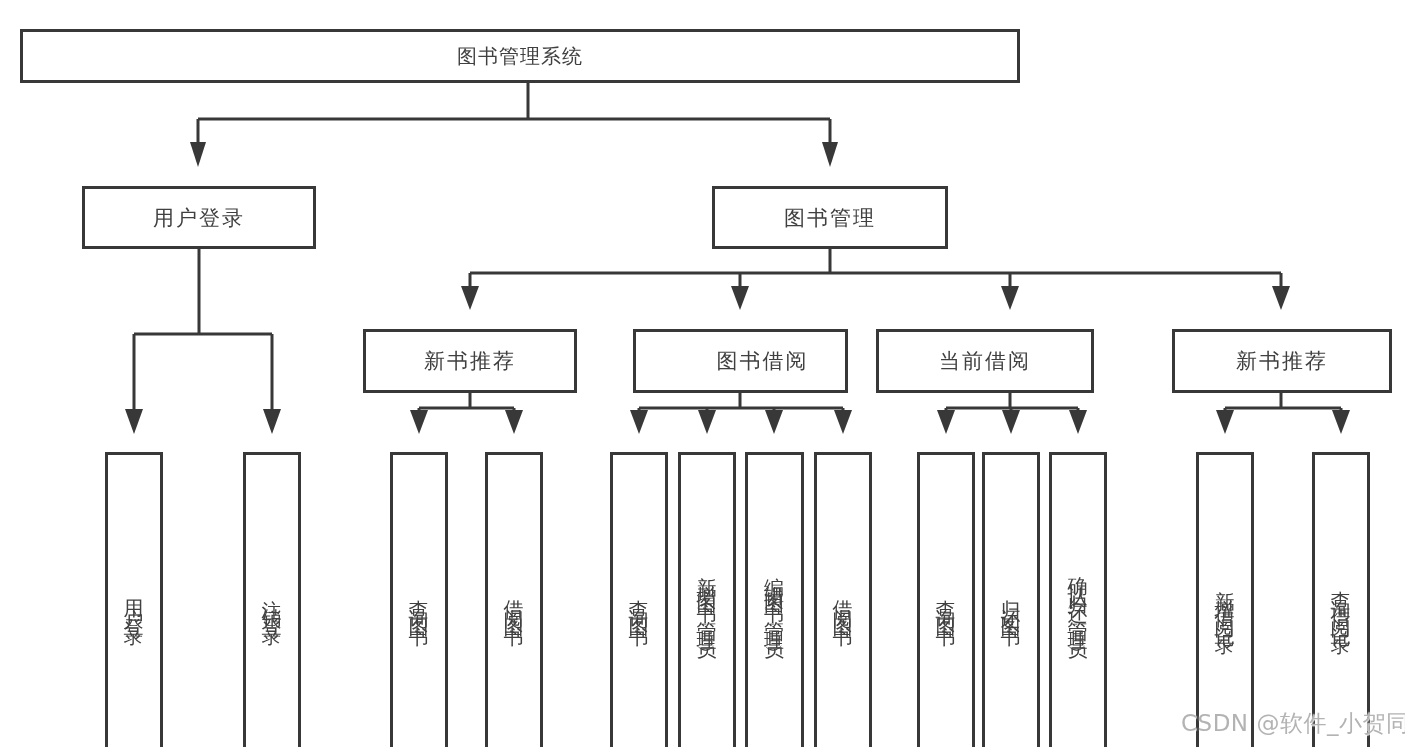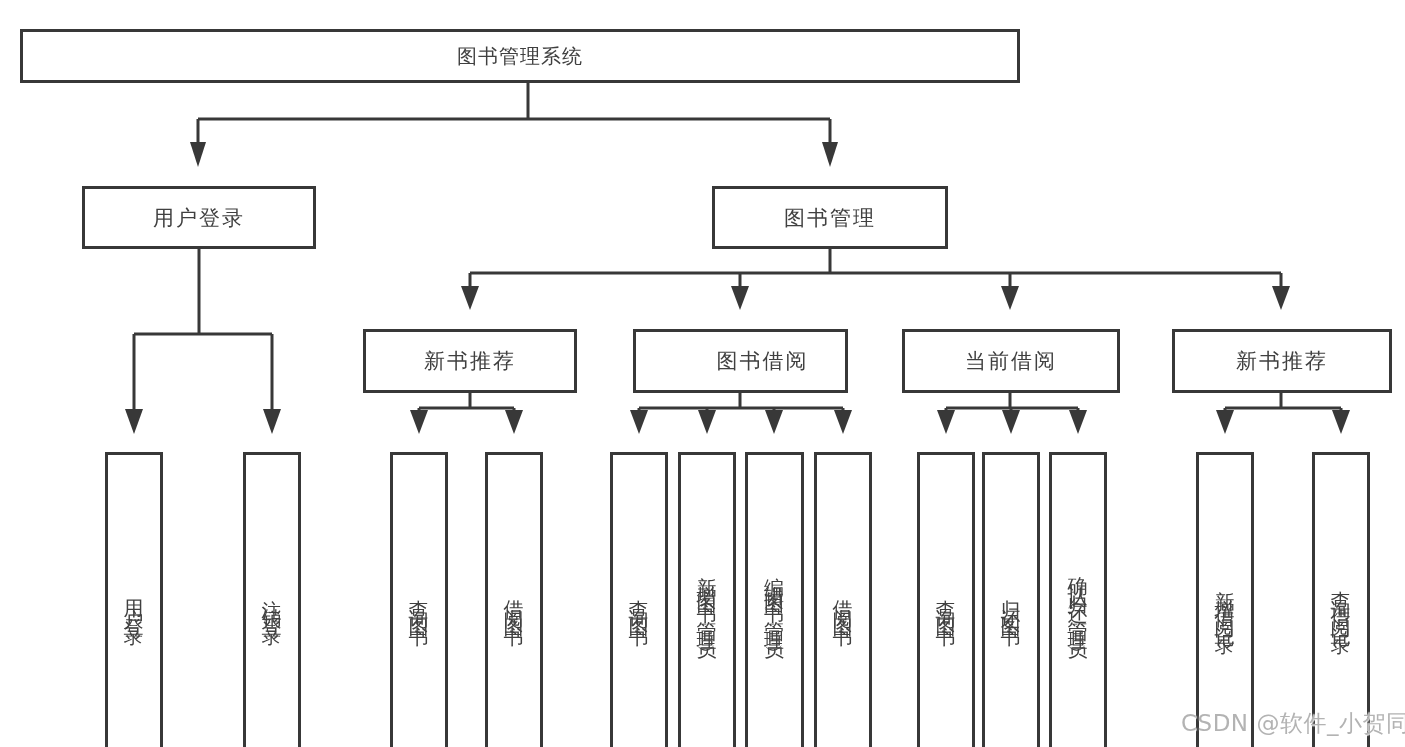--- a/index.html
+++ b/index.html
@@ -124,21 +124,21 @@
   <div class="box" style="left:712px; top:170px; width:236px; height:63px;">
     <span class="label">图书管理</span>
   </div>
 
   <div class="box" style="left:363px; top:313px; width:214px; height:64px;">
     <span class="label">新书推荐</span>
   </div>
   <div class="box" style="left:633px; top:313px; width:215px; height:64px;padding-left:44px;">
     <span class="label">图书借阅</span>
   </div>
-  <div class="box" style="left:902px; top:313px; width:218px; height:64px;">
+  <div class="box" style="left:876px; top:313px; width:218px; height:64px;">
     <span class="label">当前借阅</span>
   </div>
   <div class="box" style="left:1172px; top:313px; width:220px; height:64px;">
     <span class="label">新书推荐</span>
   </div>
 
   <div class="box v" style="left:105px; top:436px; width:58px; height:299px;">
     <span class="label">用户登录</span>
   </div>
   <div class="box v" style="left:243px; top:436px; width:58px; height:299px;">

